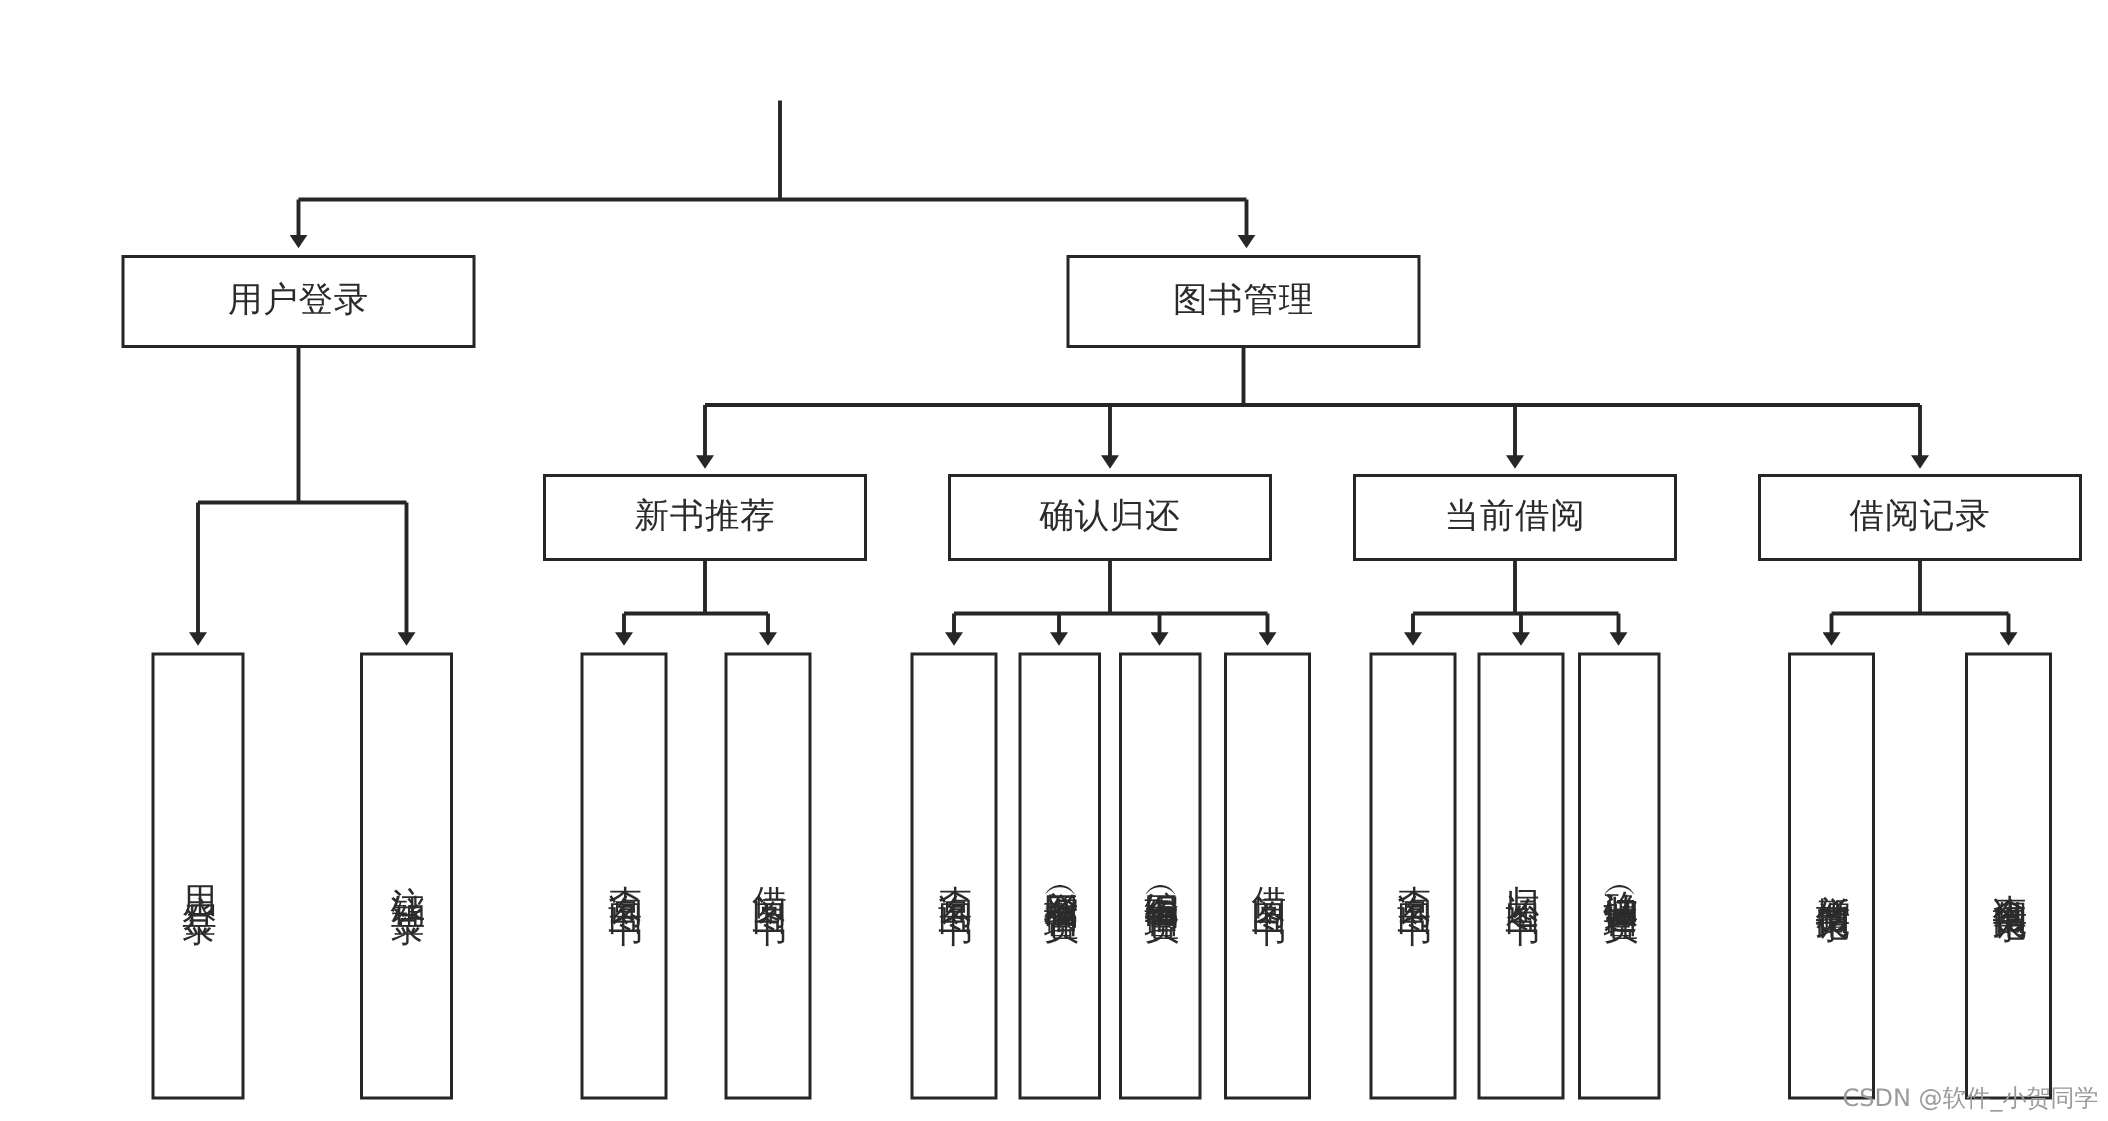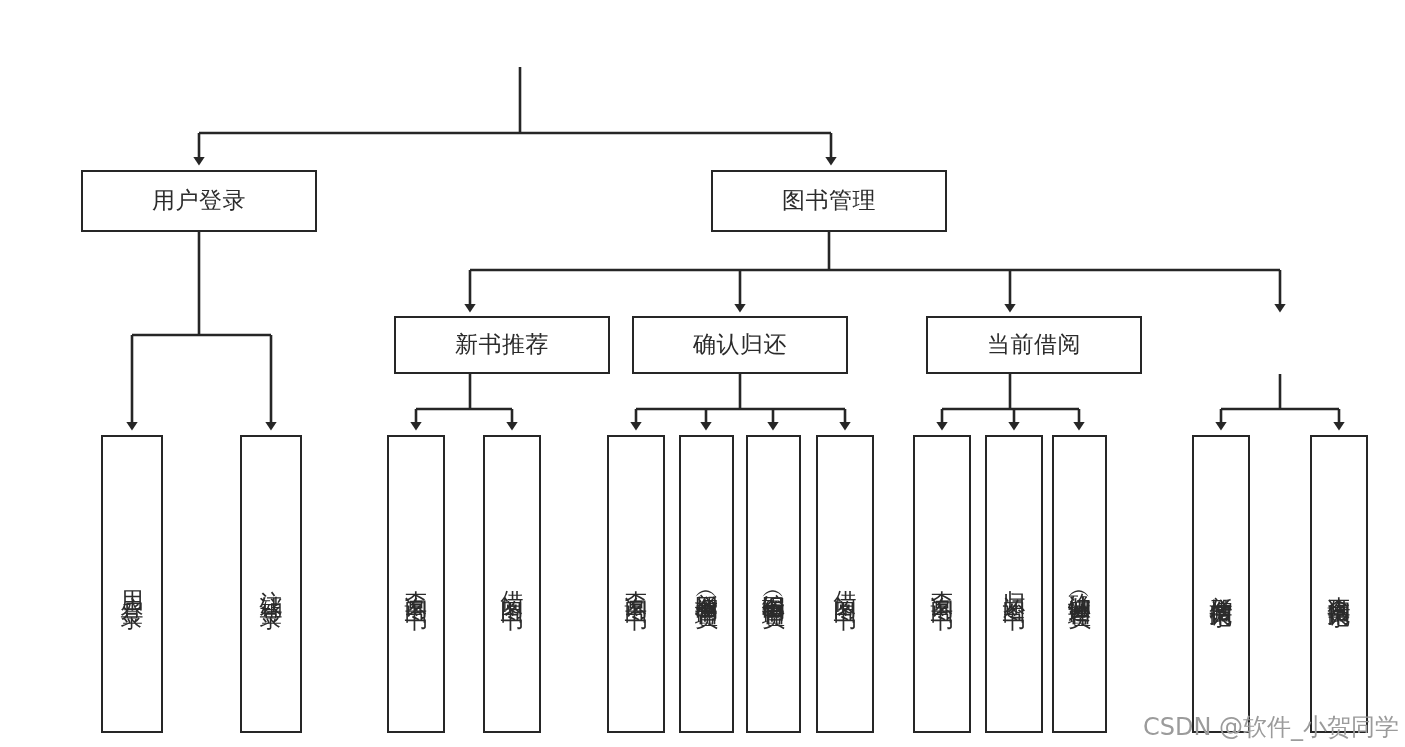--- a/index.html
+++ b/index.html
@@ -53,21 +53,21 @@
   .node.v.tight {
     letter-spacing: 2px;
   }
   .node.root {
     font-size: 24px;
   }
   #watermark {
     position: absolute;
     right: 6px;
     bottom: 4px;
-    font-size: 24px;
+    font-size: 16px;
     color: #9b9b9b;
     white-space: nowrap;
     font-family: "DejaVu Sans", "Liberation Sans", sans-serif;
   }
 </style>
 </head>
 <body>
 
 <div id="canvas">
 
@@ -118,23 +118,24 @@
       <path d="M1221,409 L1339,409"></path>
       <path d="M1221,409 L1221,423" marker-end="url(#arrow)"></path>
       <path d="M1339,409 L1339,423" marker-end="url(#arrow)"></path>
     </g>
   </svg>
 
 
   <div class="node h" style="left: 81px; top: 170px; width: 236px; height: 62px;">用户登录</div>
   <div class="node h" style="left: 711px; top: 170px; width: 236px; height: 62px;">图书管理</div>
 
-  <div class="node h" style="left: 362px; top: 316px; width: 216px; height: 58px; margin-left: 32px;">新书推荐</div>
+  <div class="node h" style="left: 362px; top: 316px; width: 216px; height: 58px;">新书推荐</div>
   <div class="node h" style="left: 632px; top: 316px; width: 216px; height: 58px;">确认归还</div>
-  <div class="node h" style="left: 902px; top: 316px; width: 216px; height: 58px; margin-left: 24px;">当前借阅</div>
+  <div class="node h" style="left: 902px; top: 316px; width: 216px; height: 58px;">当前借阅</div>
+  <div class="node h" style="left: 1172px; top: 316px; width: 216px; height: 58px;">借阅记录</div>
 
   <div class="node v" style="left: 101px; top: 435px; width: 62px; height: 298px;">用户登录</div>
   <div class="node v" style="left: 240px; top: 435px; width: 62px; height: 298px;">注销登录</div>
   <div class="node v" style="left: 387px; top: 435px; width: 58px; height: 298px;">查询图书</div>
   <div class="node v" style="left: 483px; top: 435px; width: 58px; height: 298px;">借阅图书</div>
   <div class="node v" style="left: 607px; top: 435px; width: 58px; height: 298px;">查询图书</div>
   <div class="node v tight" style="left: 679px; top: 435px; width: 55px; height: 298px;">新增图书（管理员）</div>
   <div class="node v tight" style="left: 746px; top: 435px; width: 55px; height: 298px;">编辑图书（管理员）</div>
   <div class="node v" style="left: 816px; top: 435px; width: 58px; height: 298px;">借阅图书</div>
   <div class="node v" style="left: 913px; top: 435px; width: 58px; height: 298px;">查询图书</div>

